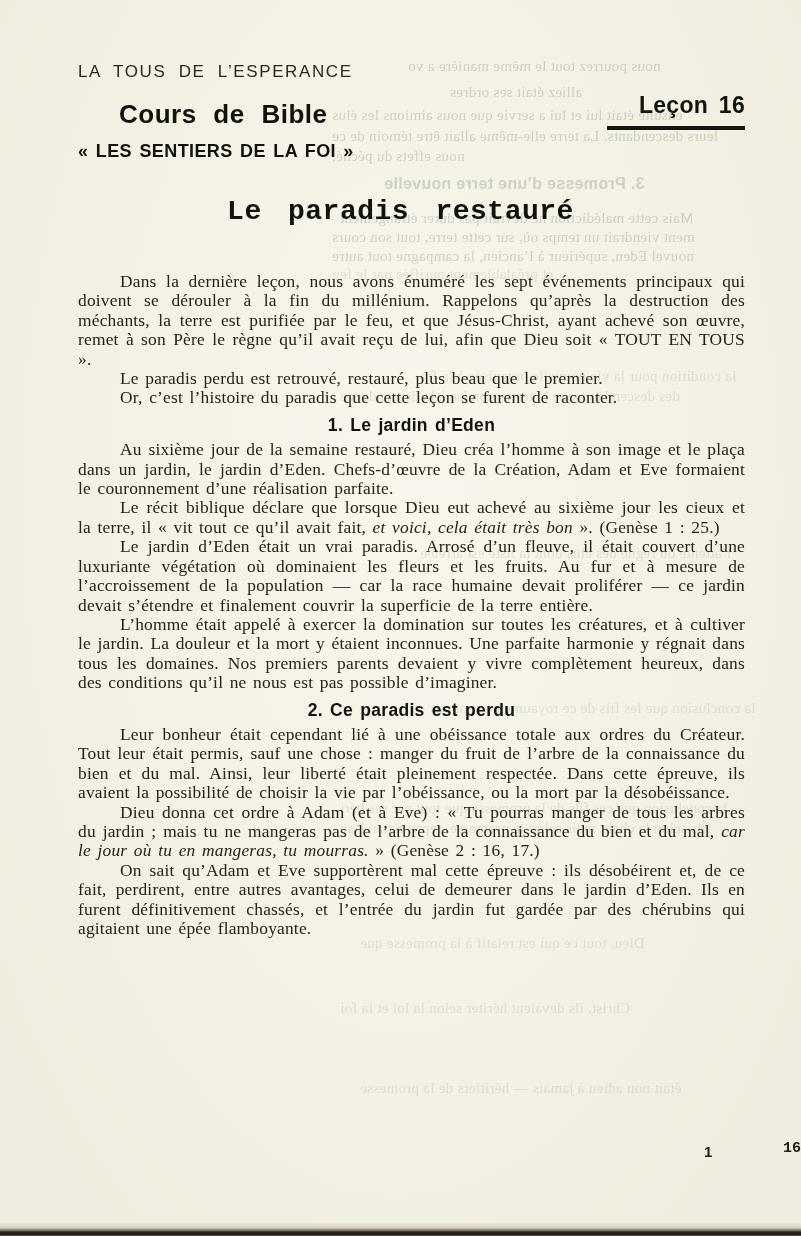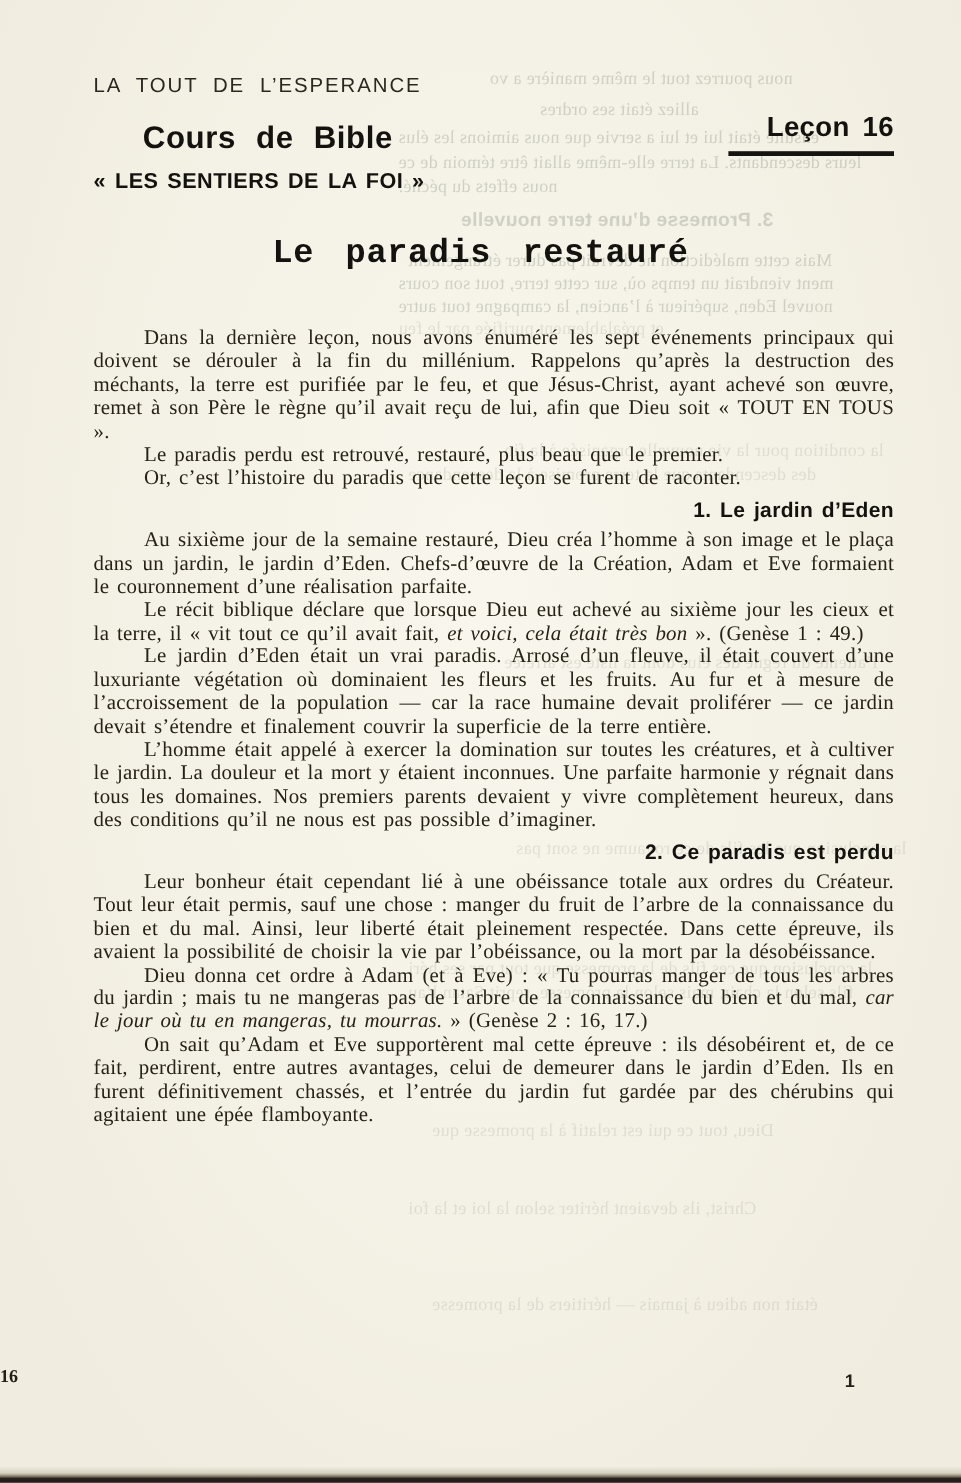--- a/index.html
+++ b/index.html
@@ -84,29 +84,29 @@
     font-size:17.4px;line-height:19.4px;
     letter-spacing:0.2px;word-spacing:2px;
     text-align:justify;
     color:#262216;
   }
   .para{margin:0;text-indent:42px;}
   .para .em{font-style:italic;}
   .section-heading{
     font-family:"Liberation Sans", sans-serif;
     font-weight:bold;font-size:17.5px;letter-spacing:0.3px;
-    text-align:right;text-indent:0;
+    text-align:center;text-indent:0;
     margin:8px 0 5px 0;
     color:var(--ink-strong);
   }
 
   
   .footer-page-num{
-    position:absolute;top:1140px;left:0;width:801px;text-align:left;
-    font-family:Liberation Serif, serif;font-weight:bold;font-size:15px;
+    position:absolute;top:1140px;left:0;width:801px;text-align:right;
+    font-family:Liberation Mono, monospace;font-weight:bold;font-size:15px;
     color:#23201a;
   }
   .footer-corner-num{
     position:absolute;top:1143px;left:704px;
     font-family:"Liberation Sans", sans-serif;font-weight:bold;font-size:15px;
     color:#23201a;
   }
 
   
   .bottom-edge{
@@ -141,35 +141,35 @@
       <div class="bleed-frag faint" style="top: 545px; left: 420px;">l’attente du règne des élus dont la liste est arrêtée</div>
       <div class="bleed-frag faint" style="top: 700px; left: 430px;">la conclusion que les fils de ce royaume ne sont pas</div>
       <div class="bleed-frag faint" style="top: 800px; left: 340px;">la conclusion que ces fils de la promesse que tout par ses héri</div>
       <div class="bleed-frag faint" style="top: 820px; left: 340px;">fils selon la chair, mais selon la promesse, reprit Satan l’au</div>
       <div class="bleed-frag faint" style="top: 935px; left: 360px;">Dieu, tout ce qui est relatif à la promesse que</div>
       <div class="bleed-frag faint" style="top: 1000px; left: 340px;">Christ, ils devaient hériter selon la loi et la foi</div>
       <div class="bleed-frag faint" style="top: 1080px; left: 360px;">était non adieu à jamais — héritiers de la promesse</div>
     </div>
 
   <header>
-    <div class="org">LA TOUT DE L’ESPERANCE</div>
+    <div class="org">LA TOUS DE L’ESPERANCE</div>
     <div class="course">Cours de Bible</div>
     <div class="series">« LES SENTIERS DE LA FOI »</div>
     <div class="lesson">Leçon 16</div>
   </header>
 
   <h1 class="title">Le paradis restauré</h1>
 
   <main class="body-text">
       <p class="para"><span>Dans la dernière leçon, nous avons énuméré les sept événements principaux qui doivent se dérouler à la fin du millénium. Rappelons qu’après la destruction des méchants, la terre est purifiée par le feu, et que Jésus-Christ, ayant achevé son œuvre, remet à son Père le règne qu’il avait reçu de lui, afin que Dieu soit « TOUT EN TOUS ».</span></p>
       <p class="para"><span>Le paradis perdu est retrouvé, restauré, plus beau que le premier.</span></p>
       <p class="para"><span>Or, c’est l’histoire du paradis que cette leçon se furent de raconter.</span></p>
       <h2 class="section-heading">1. Le jardin d’Eden</h2>
       <p class="para"><span>Au sixième jour de la semaine restauré, Dieu créa l’homme à son image et le plaça dans un jardin, le jardin d’Eden. Chefs-d’œuvre de la Création, Adam et Eve formaient le couronnement d’une réalisation parfaite.</span></p>
-      <p class="para"><span>Le récit biblique déclare que lorsque Dieu eut achevé au sixième jour les cieux et la terre, il « vit tout ce qu’il avait fait, </span><span class="em">et voici, cela était très bon</span><span> ». (Genèse 1 : 49.)</span></p>
+      <p class="para"><span>Le récit biblique déclare que lorsque Dieu eut achevé au sixième jour les cieux et la terre, il « vit tout ce qu’il avait fait, </span><span class="em">et voici, cela était très bon</span><span> ». (Genèse 1 : 25.)</span></p>
       <p class="para"><span>Le jardin d’Eden était un vrai paradis. Arrosé d’un fleuve, il était couvert d’une luxuriante végétation où dominaient les fleurs et les fruits. Au fur et à mesure de l’accroissement de la population — car la race humaine devait proliférer — ce jardin devait s’étendre et finalement couvrir la superficie de la terre entière.</span></p>
       <p class="para"><span>L’homme était appelé à exercer la domination sur toutes les créatures, et à cultiver le jardin. La douleur et la mort y étaient inconnues. Une parfaite harmonie y régnait dans tous les domaines. Nos premiers parents devaient y vivre complètement heureux, dans des conditions qu’il ne nous est pas possible d’imaginer.</span></p>
       <h2 class="section-heading">2. Ce paradis est perdu</h2>
       <p class="para"><span>Leur bonheur était cependant lié à une obéissance totale aux ordres du Créateur. Tout leur était permis, sauf une chose : manger du fruit de l’arbre de la connaissance du bien et du mal. Ainsi, leur liberté était pleinement respectée. Dans cette épreuve, ils avaient la possibilité de choisir la vie par l’obéissance, ou la mort par la désobéissance.</span></p>
       <p class="para"><span>Dieu donna cet ordre à Adam (et à Eve) : « Tu pourras manger de tous les arbres du jardin ; mais tu ne mangeras pas de l’arbre de la connaissance du bien et du mal, </span><span class="em">car le jour où tu en mangeras, tu mourras.</span><span> » (Genèse 2 : 16, 17.)</span></p>
       <p class="para"><span>On sait qu’Adam et Eve supportèrent mal cette épreuve : ils désobéirent et, de ce fait, perdirent, entre autres avantages, celui de demeurer dans le jardin d’Eden. Ils en furent définitivement chassés, et l’entrée du jardin fut gardée par des chérubins qui agitaient une épée flamboyante.</span></p>
     </main>
 
   <div class="footer-page-num">16</div>
   <div class="footer-corner-num">1</div>

